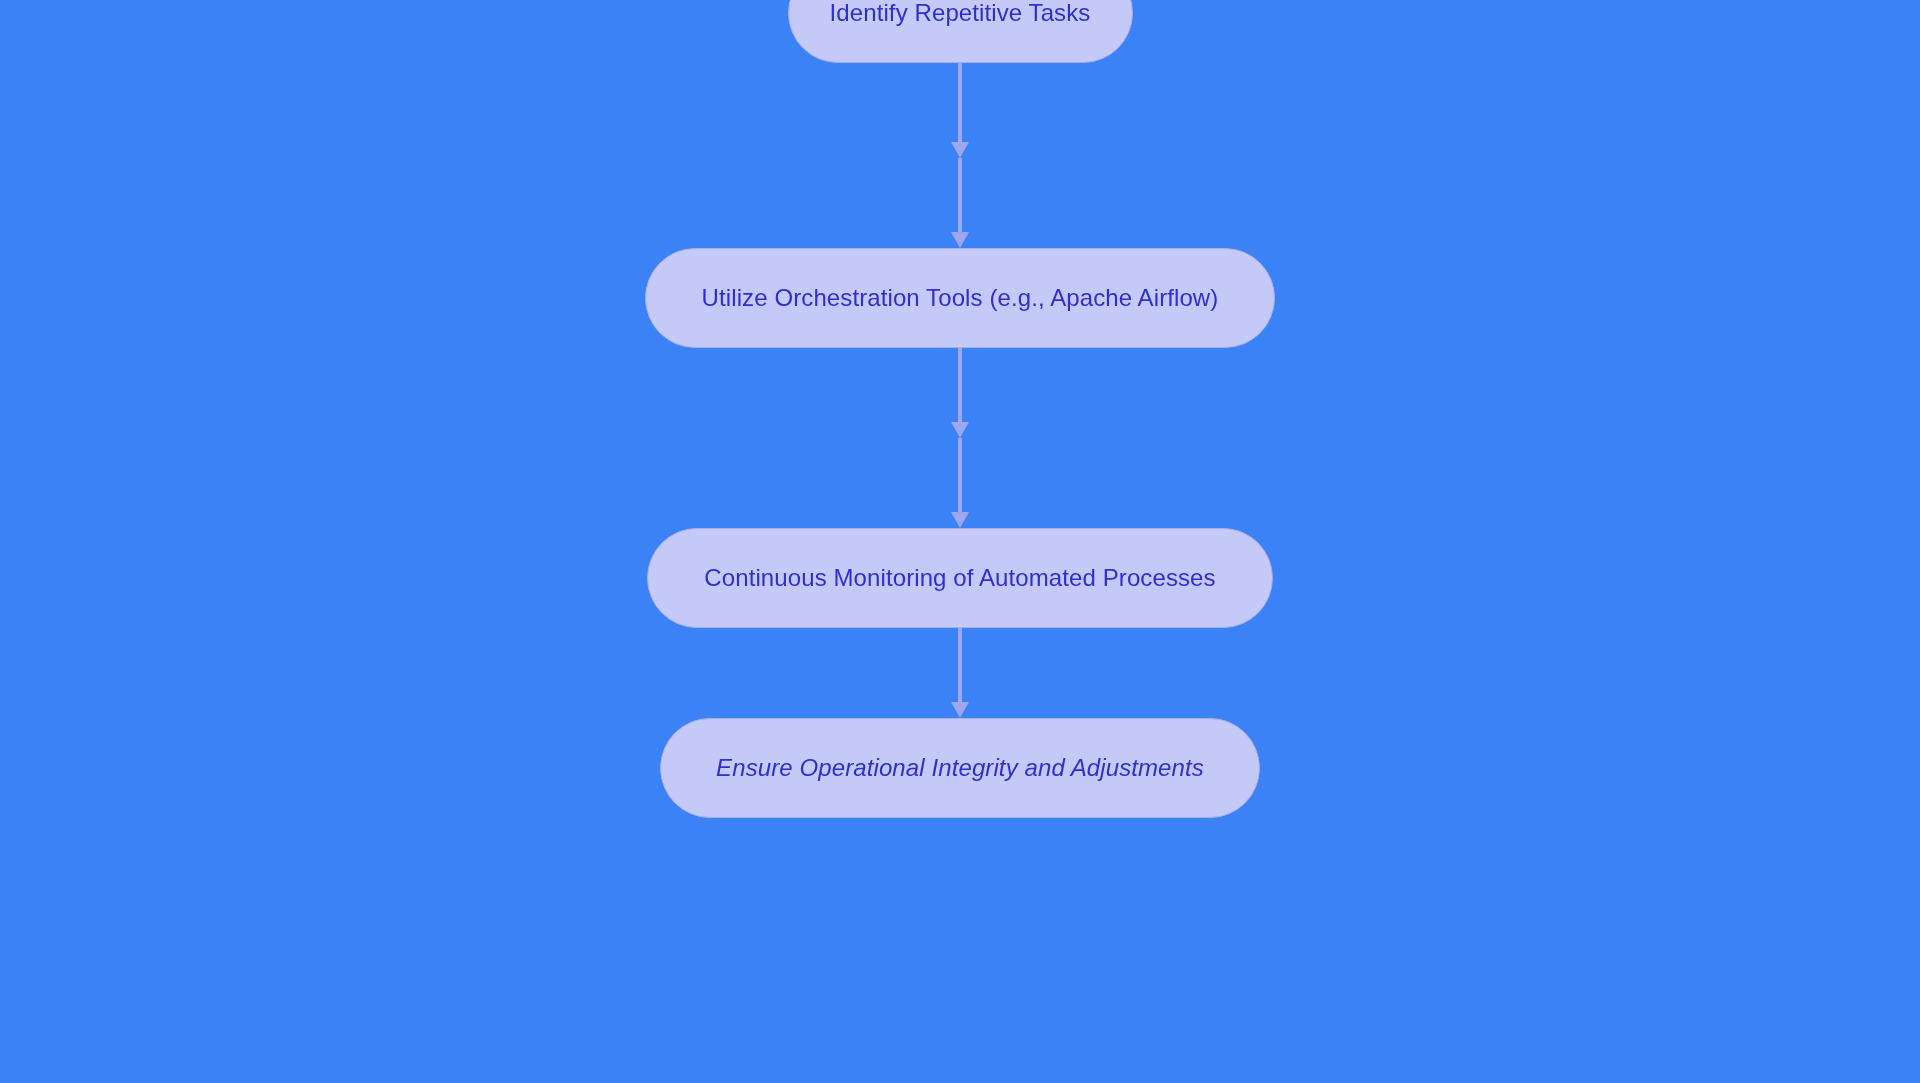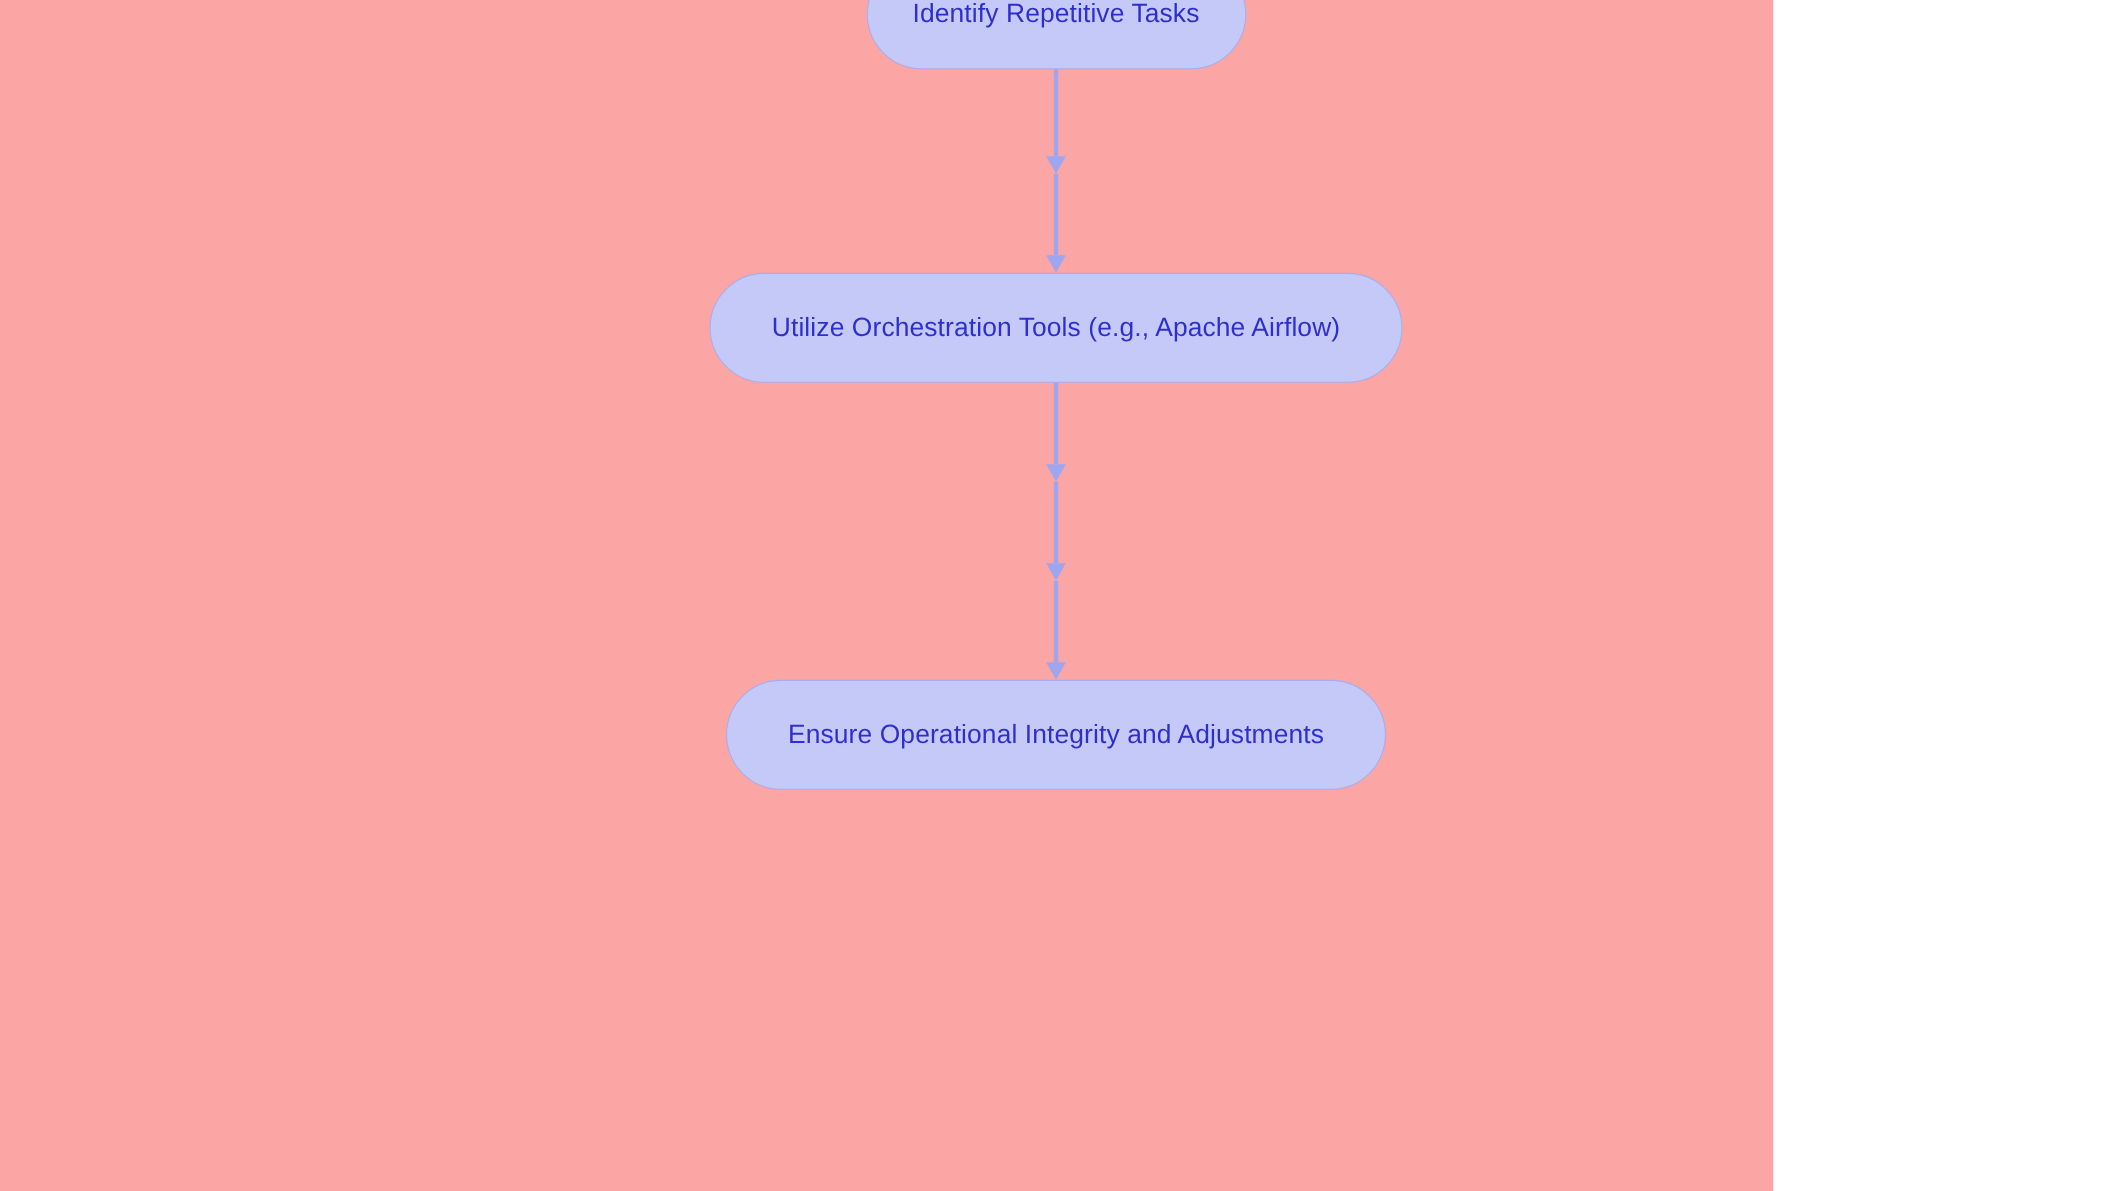--- a/index.html
+++ b/index.html
@@ -9,23 +9,23 @@
   }
   body {
     width: 1920px;
     height: 1083px;
     overflow: hidden;
     font-family: "Liberation Sans", sans-serif;
   }
 
   #flowchart-canvas {
     position: relative;
-    width: 1612px;
+    width: 1920px;
     height: 1083px;
-    background: #fca5a5;
+    background: #3b82f6;
   }
 
   .flow-column {
     position: absolute;
     left: 0;
     top: 0;
     width: 1920px;
     height: 1083px;
     display: flex;
     flex-direction: column;
@@ -81,21 +81,21 @@
   .gap-1 { height: 95px; }
   .gap-2 { height: 90px; }
   .gap-3 { height: 90px; }
   .gap-4 { height: 90px; }
   .gap-5 { height: 90px; }
 
   .w-345 { width: 345px; }
   .w-400 { width: 400px; }
   .w-630 { width: 630px; }
   .w-626 { width: 626px; }
-  .w-600 { width: 600px; }
+  .w-600 { width: 600px; font-style: italic; }
 </style>
 </head>
 <body>
 
 <div id="flowchart-canvas">
   <div class="flow-column">
 
     <div class="node node-clip-top w-345">
       <span>Identify Repetitive Tasks</span>
     </div>
@@ -119,20 +119,23 @@
       <div class="stem"></div>
       <div class="head"></div>
     </div>
 
 
     <div class="connector gap-4">
       <div class="stem"></div>
       <div class="head"></div>
     </div>
 
+    <div class="node w-626">
+      <span>Continuous Monitoring of Automated Processes</span>
+    </div>
 
     <div class="connector gap-5">
       <div class="stem"></div>
       <div class="head"></div>
     </div>
 
     <div class="node w-600">
       <span>Ensure Operational Integrity and Adjustments</span>
     </div>
 

